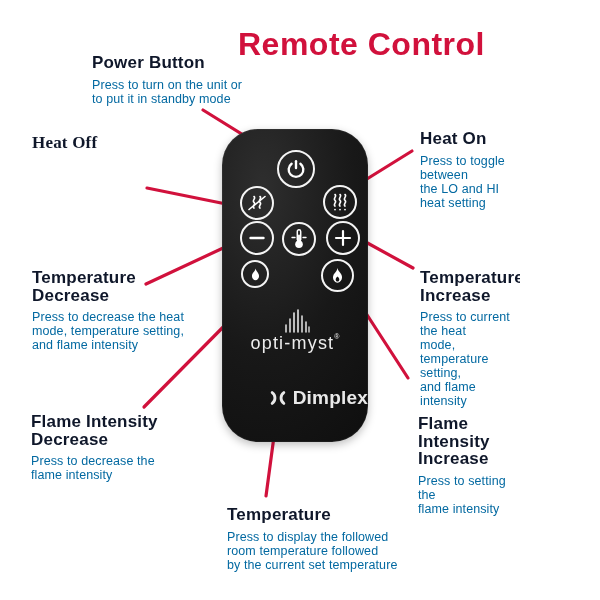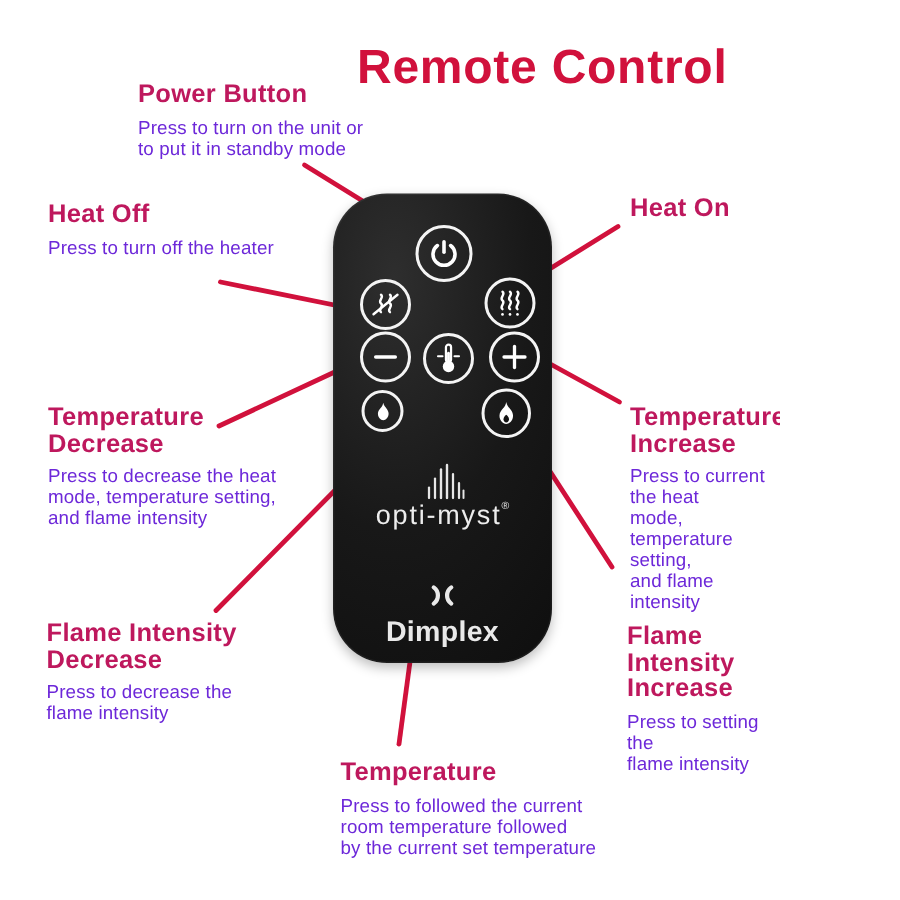--- a/index.html
+++ b/index.html
@@ -6,25 +6,25 @@
   #stage{
     position:relative;width:520px;height:600px;background:#ffffff;
     font-family:"Liberation Sans",sans-serif;overflow:hidden;
   }
   .page-title{
     position:absolute;top:26px;right:35px;
     font-size:32px;font-weight:bold;letter-spacing:.5px;color:#D1113C;
   }
   .callout{position:absolute;}
   .callout .heading{
-    color:#be185d;font-weight:bold;font-size:17px;line-height:1.04;
+    color:#0f172a;font-weight:bold;font-size:17px;line-height:1.04;
     letter-spacing:.2px;white-space:pre-line;
   }
   .callout .body{
-    color:#6d28d9;font-size:12.5px;line-height:1.12;margin-top:6px;
+    color:#0369a1;font-size:12.5px;line-height:1.12;margin-top:6px;
     letter-spacing:.1px;white-space:pre-line;
   }
   #lines{position:absolute;left:0;top:0;pointer-events:none;}
   #lines line{stroke:#D1113C;stroke-width:3.2;stroke-linecap:round;}
   .remote{
     position:absolute;left:222px;top:129px;width:146px;height:313px;
     border-radius:36px;
     background:radial-gradient(140% 120% at 28% 18%, #2e2e2e 0%, #181818 45%, #0b0b0b 100%);
     box-shadow:inset 0 0 0 1px rgba(255,255,255,.05), 0 3px 8px rgba(0,0,0,.25);
   }
@@ -42,21 +42,21 @@
   .btn-flame-s{left:19px;top:131px;width:28px;height:28px;}
   .btn-flame-l{left:99px;top:130px;width:33px;height:33px;}
   .mist{position:absolute;left:60px;top:179px;}
   .product-logo{
     position:absolute;left:0;top:204px;width:100%;text-align:center;
     color:#ededed;font-size:18px;font-weight:400;letter-spacing:1.2px;
   }
   .product-logo sup{font-size:7px;vertical-align:10px;letter-spacing:0;}
   .brand{
     position:absolute;left:0;top:258px;width:100%;
-    display:flex;align-items:center;justify-content:flex-end;gap:4px;flex-direction:column;
+    display:flex;align-items:center;justify-content:flex-end;gap:4px;
   }
   .brand .brand-text{color:#e9e9e9;font-size:19px;font-weight:bold;letter-spacing:.2px;}
 </style>
 </head>
 <body>
 
 <div id="stage">
 
   <div class="page-title">Remote Control</div>
 
@@ -70,27 +70,28 @@
     <line x1="360" y1="304" x2="408" y2="378"></line>
     <line x1="298" y1="257" x2="266" y2="496"></line>
   </svg>
 
   <div class="callout" style="left:92px;top:54px;">
     <div class="heading">Power Button</div>
     <div class="body">Press to turn on the unit or
 to put it in standby mode</div>
   </div>
 
-  <div class="callout" style="left:32px;top:134px;">
+  <div class="callout" style="left:32px;top:134px;font-family:Liberation Serif, serif;">
     <div class="heading">Heat Off</div>
-    <div class="body">Press to turn off the heater</div>
   </div>
 
   <div class="callout" style="left:420px;top:130px;">
     <div class="heading">Heat On</div>
+    <div class="body">Press to toggle between
+the LO and HI heat setting</div>
   </div>
 
   <div class="callout" style="left:32px;top:269px;">
     <div class="heading">Temperature
 Decrease</div>
     <div class="body">Press to decrease the heat
 mode, temperature setting,
 and flame intensity</div>
   </div>
 
@@ -111,21 +112,21 @@
 
   <div class="callout" style="left:418px;top:415px;">
     <div class="heading">Flame Intensity
 Increase</div>
     <div class="body">Press to setting the
 flame intensity</div>
   </div>
 
   <div class="callout" style="left:227px;top:506px;">
     <div class="heading">Temperature</div>
-    <div class="body">Press to followed the current
+    <div class="body">Press to display the followed
 room temperature followed
 by the current set temperature</div>
   </div>
 
   <div class="remote">
 
     <div class="btn btn-power">
       <svg width="22" height="22" viewBox="0 0 24 24">
         <line x1="12" y1="3.5" x2="12" y2="11" stroke="#fff" stroke-width="2.6" stroke-linecap="round"></line>
         <path d="M7.2 6.2 a8 8 0 1 0 9.6 0" fill="none" stroke="#fff" stroke-width="2.6" stroke-linecap="round"></path>

